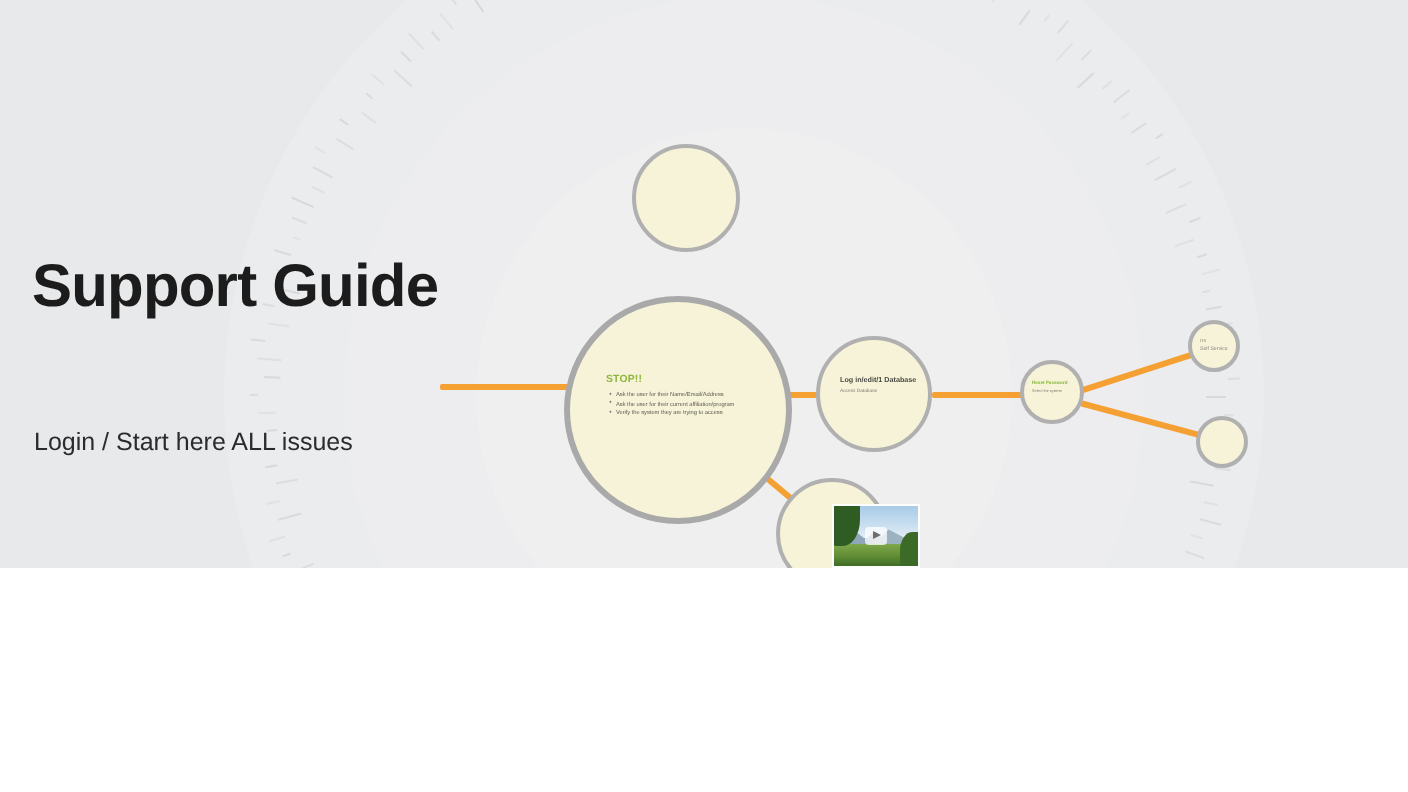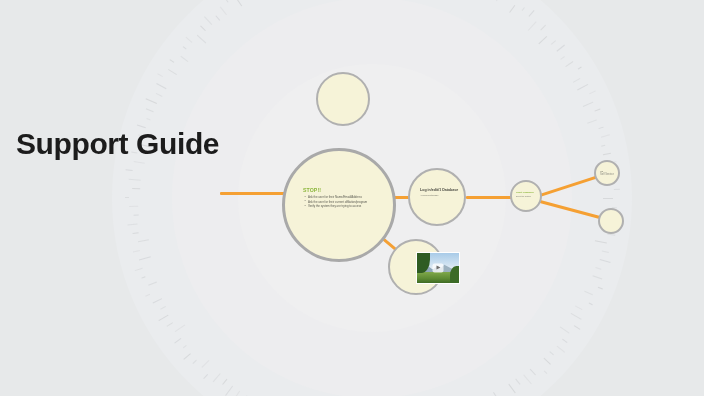--- a/index.html
+++ b/index.html
@@ -3,21 +3,21 @@
 <meta charset="utf-8">
 <style>
   html, body {
     margin: 0;
     padding: 0;
     background: #ffffff;
   }
   #canvas {
     position: relative;
     width: 704px;
-    height: 396px;
+    height: 284px;
     overflow: hidden;
     background: #e7e9ea;
     font-family: "Liberation Sans", sans-serif;
   }
 
   
   .halo {
     position: absolute;
     border-radius: 50%;
     pointer-events: none;
@@ -427,14 +427,15 @@
     <div class="photo-sky"></div>
     <div class="photo-mtn"></div>
     <div class="photo-mtn2"></div>
     <div class="photo-ground"></div>
     <div class="photo-tree-l"></div>
     <div class="photo-tree-r"></div>
     <div class="photo-play"></div>
   </div>
 
   <div id="title">Support Guide</div>
+  <div id="subtitle">Login / Start here ALL issues</div>
 
 </div>
 
 </body></html>

